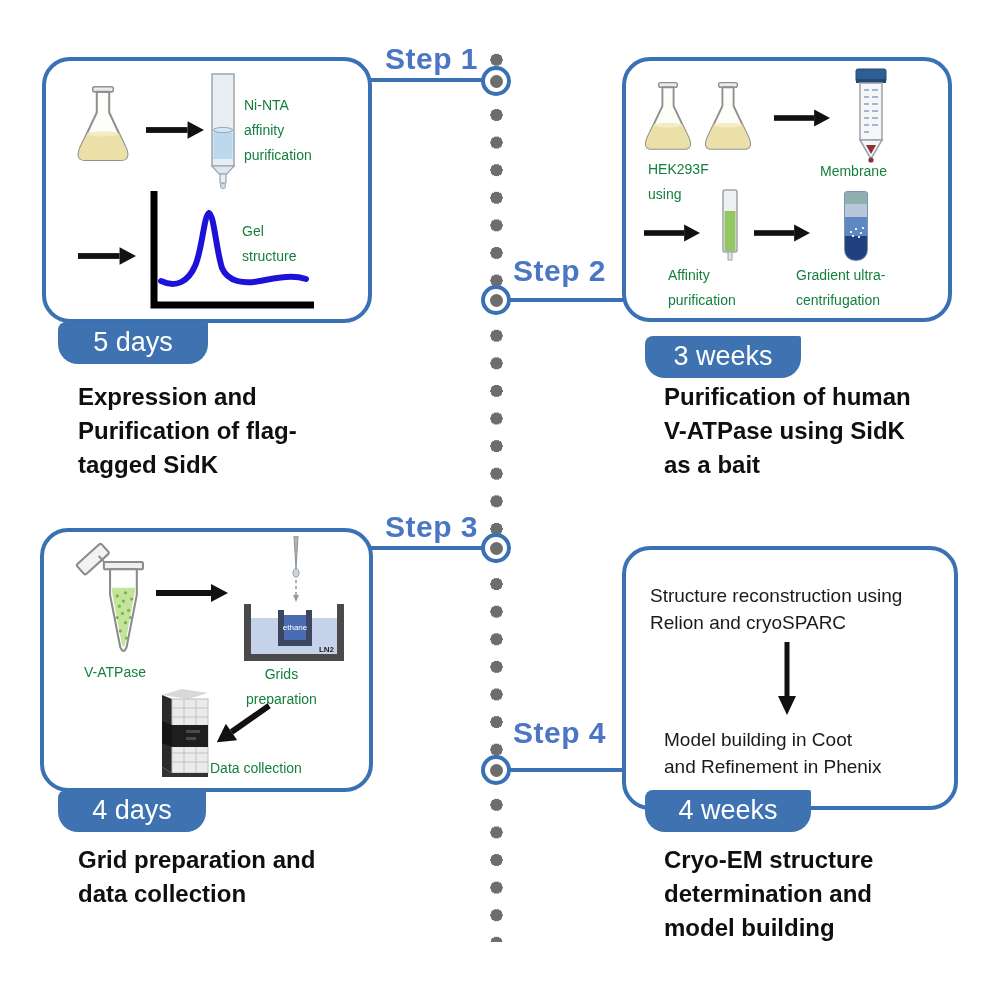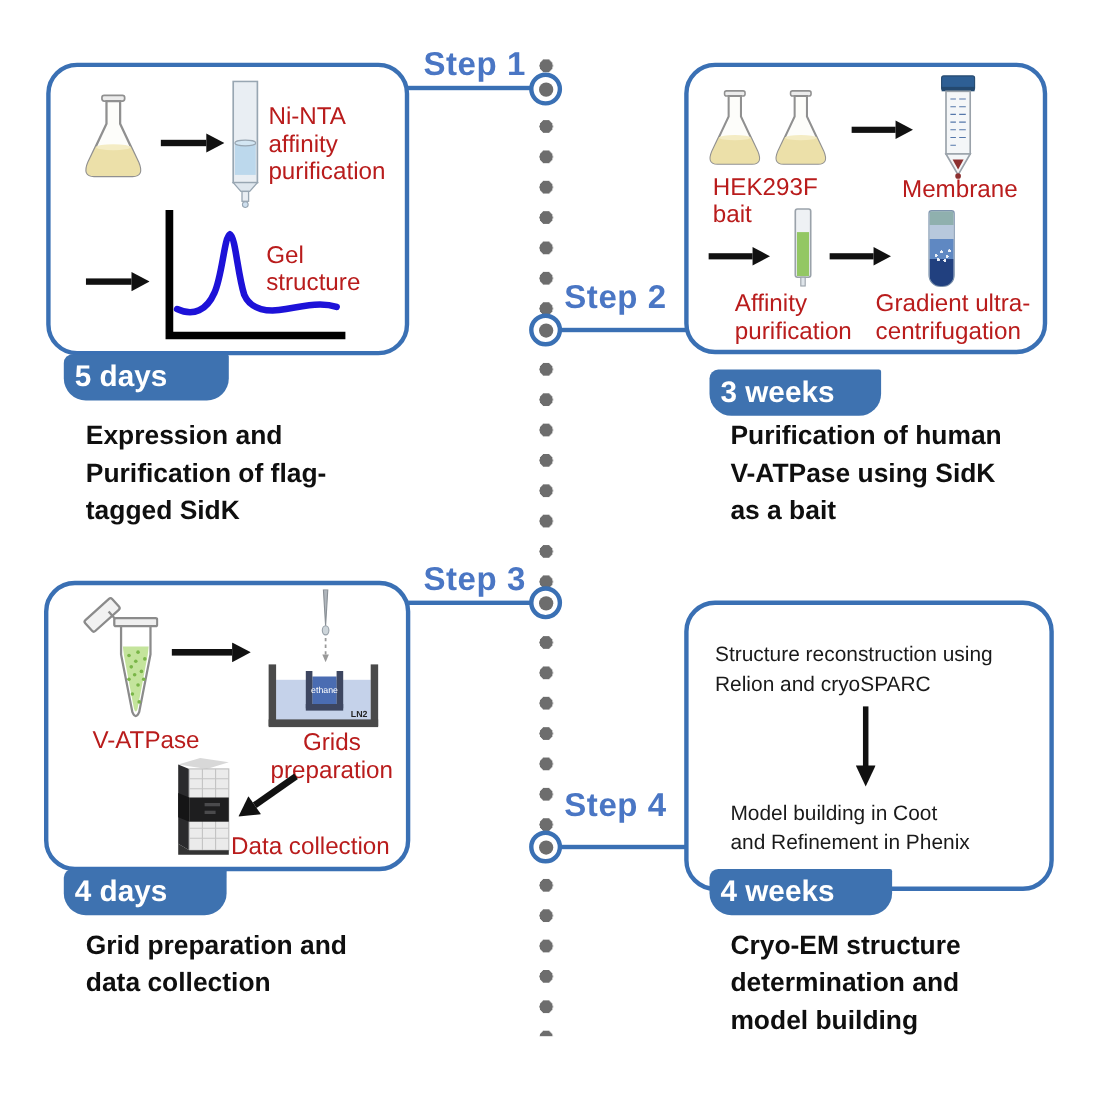--- a/index.html
+++ b/index.html
@@ -28,30 +28,30 @@
     position:absolute;font-weight:bold;font-size:30px;color:#4a76c4;letter-spacing:.5px;
   }
   .ta-r{text-align:right;}
 
   
   .panel{
     position:absolute;background:#fff;border:4px solid #3a70b4;border-radius:28px;
     box-sizing:border-box;
   }
   .badge{
-    position:absolute;background:#3e72b0;color:#fff;font-weight:bold;font-size:27px;
-    line-height:40px;height:42px;border-radius:8px 2px 20px 20px;
+    position:absolute;background:#3e72b0;color:#fff;font-weight:normal;font-size:27px;
+    line-height:40px;height:42px;border-radius:8px 2px 20px 20px;text-align:center;
     box-sizing:border-box;padding:0 10px;
   }
   .caption{
     position:absolute;font-weight:bold;font-size:24px;line-height:34px;color:#0f0f0f;
     white-space:pre-line;
     margin-left:16px;
   }
-  .ilabel{position:absolute;font-size:22px;line-height:25px;color:#b91c1c;white-space:pre-line;}
+  .ilabel{position:absolute;font-size:14px;line-height:25px;color:#15803d;white-space:pre-line;}
   .ptext{position:absolute;font-size:19px;line-height:27px;color:#1a1a1a;white-space:pre-line;}
 
   svg{display:block;}
   svg text{font-family:"Liberation Sans","DejaVu Sans",sans-serif;}
 
   .grad-tube{
     position:absolute;width:24px;height:70px;border-radius:3px 3px 11px 11px;
     border:1px solid #7d93ad;box-sizing:border-box;
     background-image:
       radial-gradient(circle 1.4px at 6px 40px,#e8eef6 97%,rgba(0,0,0,0)),
@@ -136,21 +136,21 @@
       <path d="M14.8 46 L8 60 Q3 72 13 72 H47 Q57 72 52 60 L45.2 46 Z" fill="#ece0a9"></path>
       <ellipse cx="30" cy="46.6" rx="15" ry="2.6" fill="#f4ecc4"></ellipse>
     </svg>
     <svg class="abs" style="left:74px;top:20px;" width="56" height="76" viewBox="0 0 60 80">
       <rect x="20" y="1" width="20" height="5" rx="2" fill="#ececec" stroke="#909090" stroke-width="1.5"></rect>
       <path d="M24 6 L24 26 L8 60 Q3 72 13 72 H47 Q57 72 52 60 L36 26 L36 6 Z" fill="#fdfdfa" stroke="#909090" stroke-width="2"></path>
       <path d="M14.8 46 L8 60 Q3 72 13 72 H47 Q57 72 52 60 L45.2 46 Z" fill="#ece0a9"></path>
       <ellipse cx="30" cy="46.6" rx="15" ry="2.6" fill="#f4ecc4"></ellipse>
     </svg>
     <div class="ilabel" style="left:22px;top:96px;">HEK293F
-bait</div>
+using</div>
 
     <svg class="abs" style="left:148px;top:48px;" width="56" height="18" viewBox="0 0 60 18">
       <rect x="0" y="6" width="43" height="6" fill="#111"></rect>
         <polygon points="43,0 60,9 43,18" fill="#111"></polygon>
     </svg>
 
     <svg class="abs" style="left:228px;top:6px;" width="34" height="98" viewBox="0 0 34 98">
       <rect x="2" y="2" width="30" height="13" rx="2" fill="#2e5f94" stroke="#24496f" stroke-width="1"></rect>
       <rect x="2" y="12" width="30" height="4" fill="#24496f"></rect>
       <rect x="6" y="16" width="22" height="57" fill="#f4f6f8" stroke="#9aa2aa" stroke-width="1.5"></rect>

